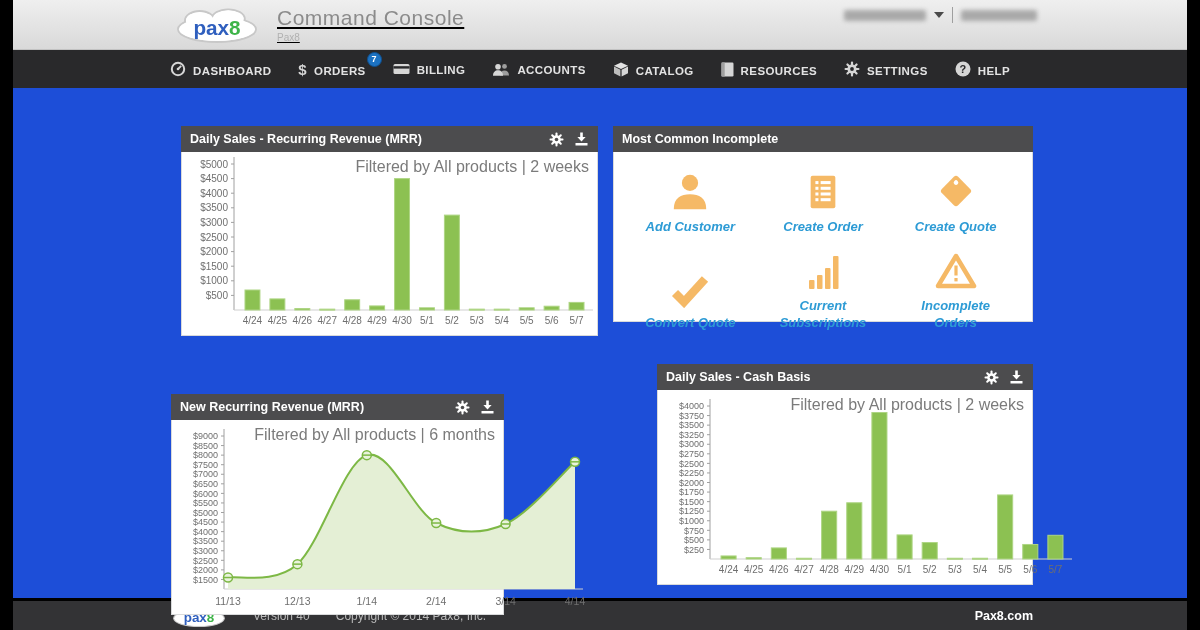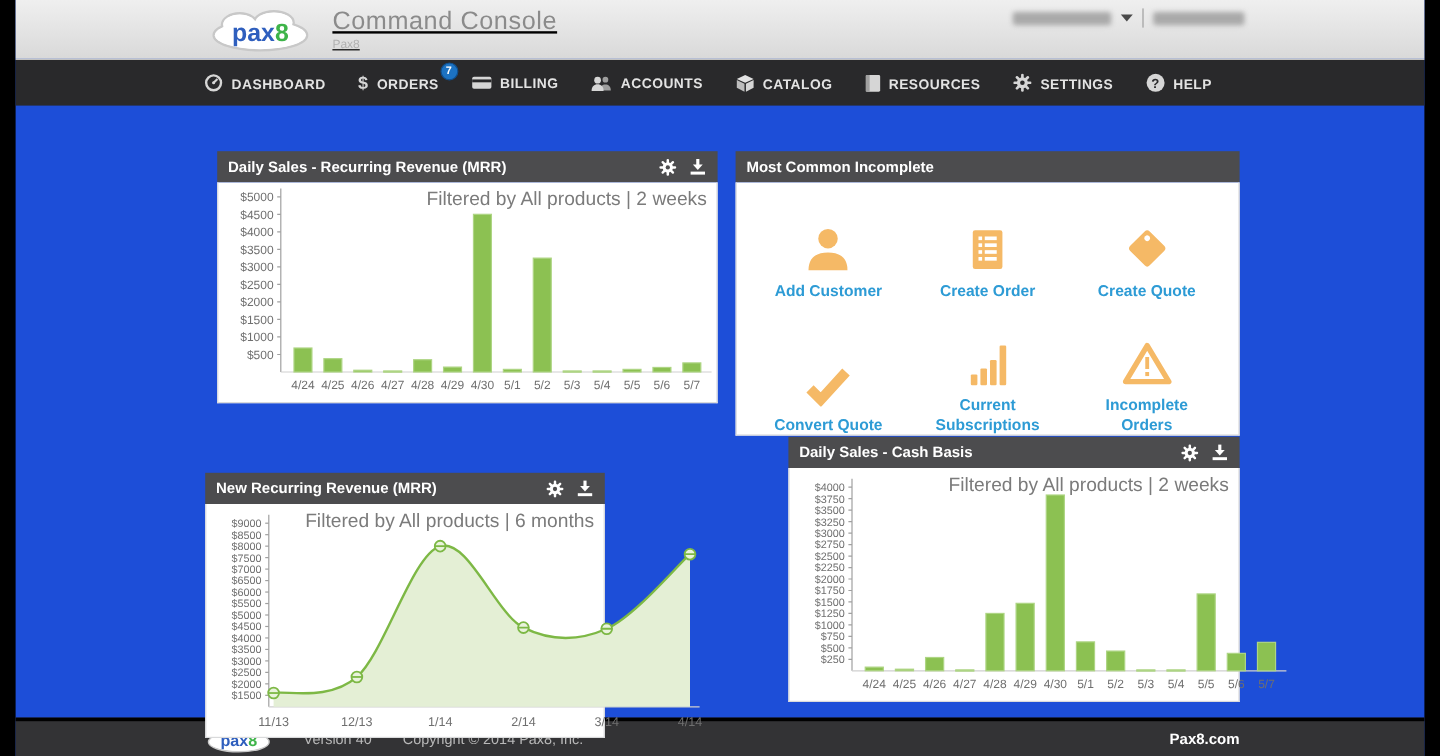--- a/index.html
+++ b/index.html
@@ -31,21 +31,21 @@
   .panel-hd .sp { flex:1; }
   .hd-icons { display:flex; gap:10px; align-items:center; }
   .hd-icons svg { display:block; cursor:pointer; }
   .panel-bd { background:#fff; border:1px solid #d9dadb; border-top:none; position:relative; }
   .filter-label { position:absolute; top:6px; right:8px; font-size:16px; color:#7b7b7b;text-align:center; }
   #panel-a { left:168px; top:38px; width:417px; }
   #panel-b { left:600px; top:38px; width:420px; }
   #panel-c { left:158px; top:276px; width:333px;margin-top:30px; }
   #panel-d { left:600px; top:276px; width:420px;padding-left:44px; }
   #panel-a .panel-bd { height:184px; }
-  #panel-b .panel-bd { height:211px; }
+  #panel-b .panel-bd { height:170px;font-style:italic; }
   #panel-c .panel-bd { height:195px; }
   #panel-d .panel-bd { height:195px; }
   svg.chart { display:block; }
 
   
   .activities { display:grid; grid-template-columns:1fr 1fr 1fr; padding:14px 10px 0; row-gap:10px; }
   .activity { display:flex; flex-direction:column; align-items:center; justify-content:flex-end; gap:7px; cursor:pointer; text-align:center; }
   .activity .ic { height:46px; display:flex; align-items:flex-end; }
   .activity .lbl { color:#2d9bd5; font-weight:bold; font-size:13px; line-height:1.25; max-width:110px; }
 

